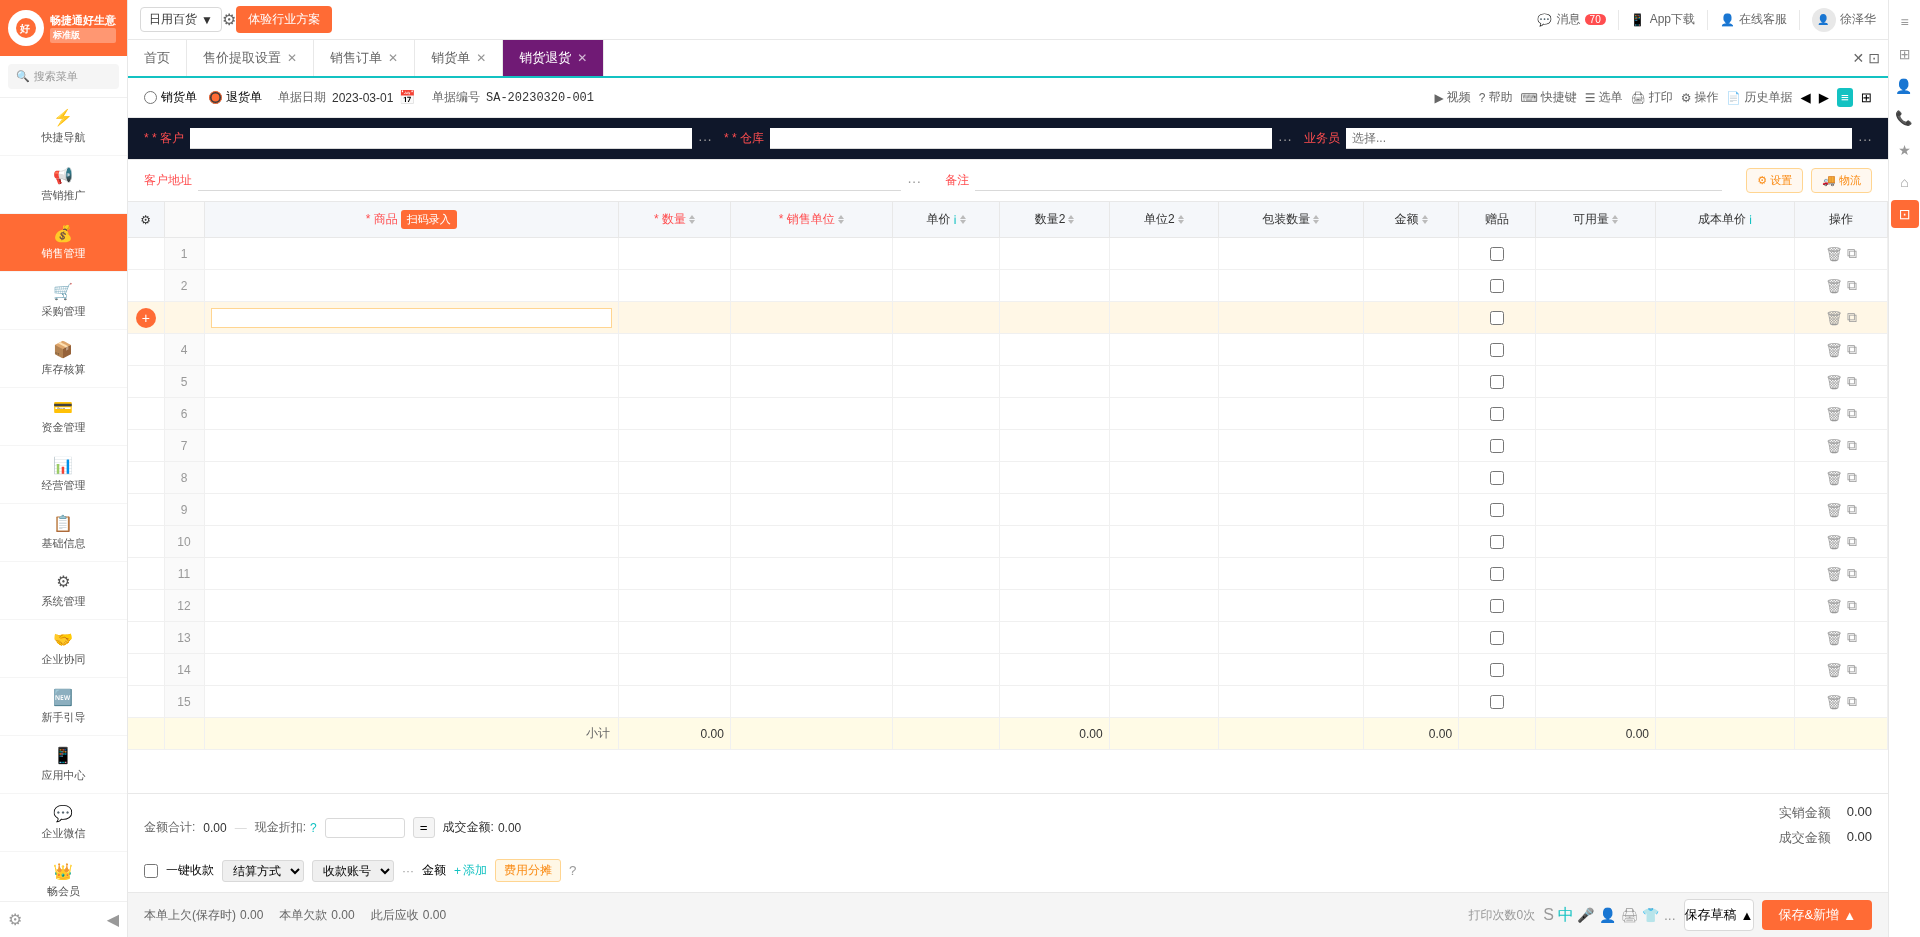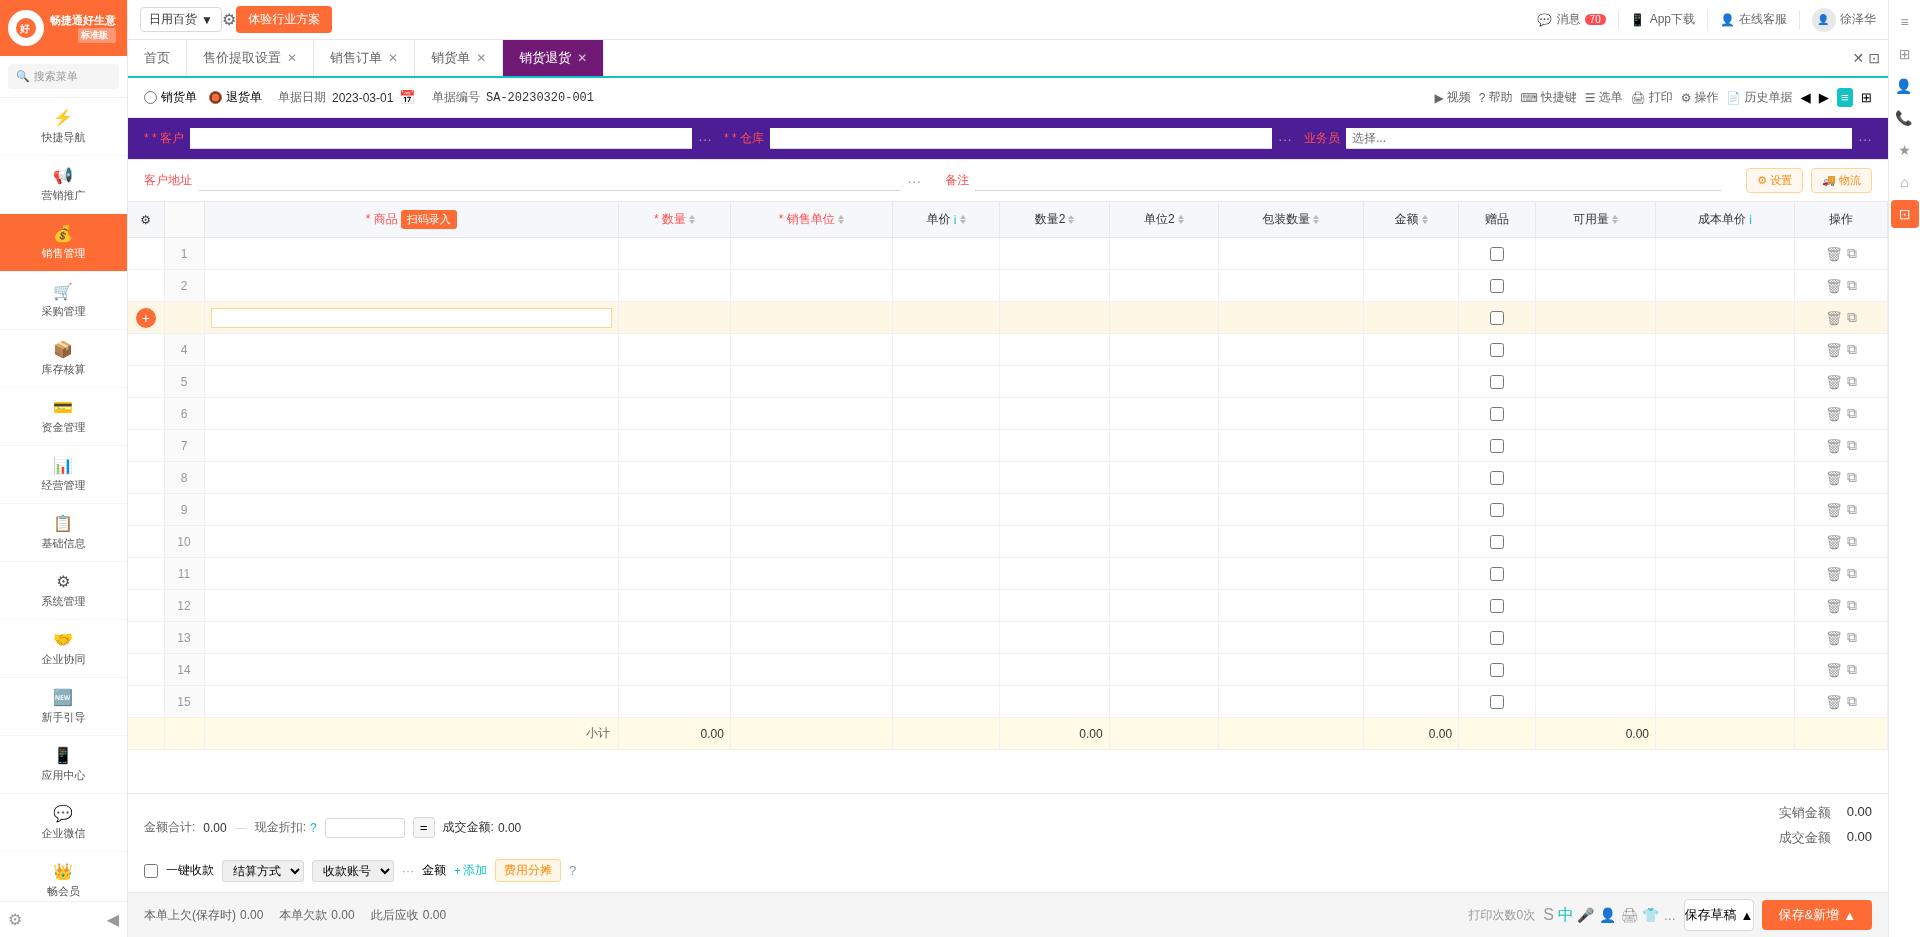--- a/index.html
+++ b/index.html
@@ -3,21 +3,21 @@
   <meta charset="utf-8">
   <style>
     * { box-sizing: border-box; margin: 0; padding: 0; }
     body { font-family: 'Microsoft YaHei', Arial, sans-serif; font-size: 12px; background: #f0f2f5; display: flex; height: 937px; overflow: hidden; }
 
     
     .sidebar { width: 128px; background: #fff; display: flex; flex-direction: column; border-right: 1px solid #e8e8e8; flex-shrink: 0; }
     .sidebar-logo { background: #ff6b35; padding: 10px 8px; display: flex; align-items: center; gap: 6px; color: #fff; font-size: 13px; font-weight: bold; height: 56px; }
     .sidebar-logo-icon { width: 36px; height: 36px; background: #fff; border-radius: 50%; display: flex; align-items: center; justify-content: center; }
     .sidebar-logo-icon svg { width: 24px; height: 24px; }
-    .sidebar-logo-badge { font-size: 9px; background: rgba(255,255,255,0.3); border-radius: 2px; padding: 1px 3px; margin-left: 28px; }
+    .sidebar-logo-badge { font-size: 9px; background: rgba(255,255,255,0.3); border-radius: 2px; padding: 1px 3px; }
     .sidebar-search { padding: 8px; border-bottom: 1px solid #f0f0f0; }
     .sidebar-search-btn { width: 100%; background: #f5f5f5; border: none; border-radius: 4px; padding: 5px 8px; font-size: 11px; color: #999; cursor: pointer; text-align: left; display: flex; align-items: center; gap: 4px; }
     .sidebar-nav { flex: 1; overflow-y: auto; }
     .sidebar-nav-item { display: flex; flex-direction: column; align-items: center; padding: 10px 4px; cursor: pointer; border-bottom: 1px solid #f5f5f5; color: #555; font-size: 11px; gap: 3px; }
     .sidebar-nav-item.active { background: #ff6b35; color: #fff; }
     .sidebar-nav-item .nav-icon { font-size: 16px; }
     .sidebar-bottom { padding: 8px; display: flex; justify-content: space-between; border-top: 1px solid #f0f0f0; }
     .sidebar-bottom-btn { background: none; border: none; cursor: pointer; color: #999; font-size: 16px; }
 
     
@@ -49,21 +49,21 @@
     .form-header { background: #fff; padding: 10px 16px; border-bottom: 1px solid #e8e8e8; display: flex; align-items: center; gap: 16px; flex-wrap: wrap; flex-shrink: 0; }
     .radio-group { display: flex; gap: 12px; align-items: center; }
     .radio-item { display: flex; align-items: center; gap: 4px; cursor: pointer; font-size: 12px; }
     .radio-item input[type="radio"] { accent-color: #ff6b35; }
     .form-field { display: flex; align-items: center; gap: 6px; font-size: 12px; }
     .form-field label { color: #666; white-space: nowrap; }
     .form-actions-right { margin-left: auto; display: flex; gap: 8px; align-items: center; flex-wrap: wrap; }
     .form-action-item { display: flex; align-items: center; gap: 3px; color: #666; cursor: pointer; font-size: 12px; }
 
     
-    .form-fields { background: #4c1d95; padding: 10px 16px; border-bottom: 1px solid #e8e8e8; display: grid; grid-template-columns: 1fr 1fr 1fr; gap: 12px; flex-shrink: 0; }
+    .form-fields { background: #0f172a; padding: 10px 16px; border-bottom: 1px solid #e8e8e8; display: grid; grid-template-columns: 1fr 1fr 1fr; gap: 12px; flex-shrink: 0; }
     .form-field-group { display: flex; align-items: center; gap: 6px; }
     .form-field-group label { color: #ff4d4f; font-size: 12px; white-space: nowrap; }
     .form-field-group label.required::before { content: '* '; }
     .form-input { flex: 1; border: none; border-bottom: 1px solid #d9d9d9; padding: 3px 6px; font-size: 12px; outline: none; color: #333; min-width: 80px; }
     .field-dots { color: #999; font-size: 14px; cursor: pointer; }
 
     
     .form-fields-row2 { background: #fff; padding: 8px 16px; border-bottom: 1px solid #e8e8e8; display: grid; grid-template-columns: 1fr 1fr; gap: 12px; flex-shrink: 0; }
     .side-btn { background: #fff; border: 1px solid #d9d9d9; border-right: none; padding: 4px 6px; font-size: 11px; cursor: pointer; color: #666; border-radius: 4px 0 0 4px; white-space: nowrap; }
 

